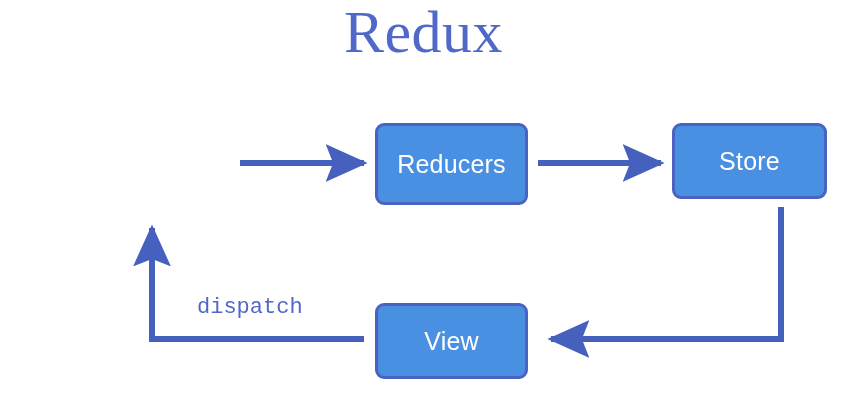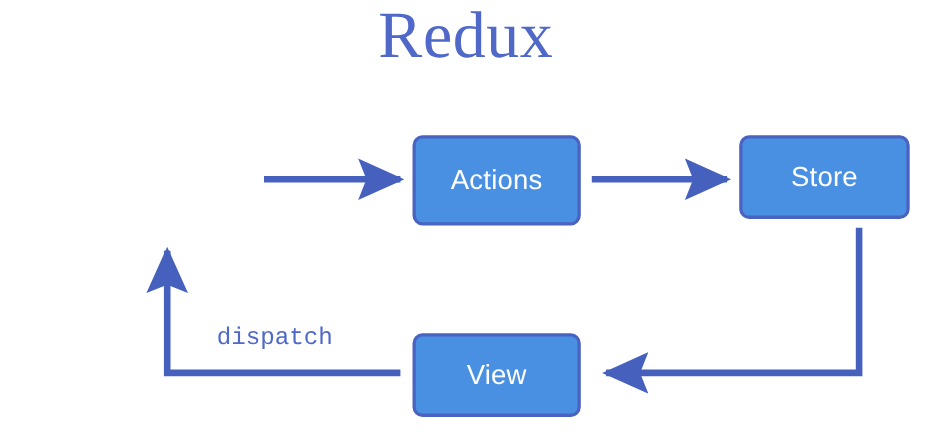--- a/index.html
+++ b/index.html
@@ -109,21 +109,21 @@
 
     <line x1="538" y1="163" x2="661" y2="163" stroke="#4560bd" stroke-width="6" marker-end="url(#arrowhead-right)"></line>
 
     <path d="M 781,207 L 781,339 L 551,339" fill="none" stroke="#4560bd" stroke-width="6" stroke-linejoin="miter" marker-end="url(#arrowhead-left)"></path>
 
     <path d="M 364,339 L 152,339 L 152,228" fill="none" stroke="#4560bd" stroke-width="6" stroke-linejoin="miter" marker-end="url(#arrowhead-up)"></path>
   </svg>
 
 
   <div class="node node-reducers">
-    <span>Actions</span>
+    <span>Reducers</span>
   </div>
 
   <div class="node node-store">
     <span>Store</span>
   </div>
 
   <div class="node node-view">
     <span>View</span>
   </div>
 

